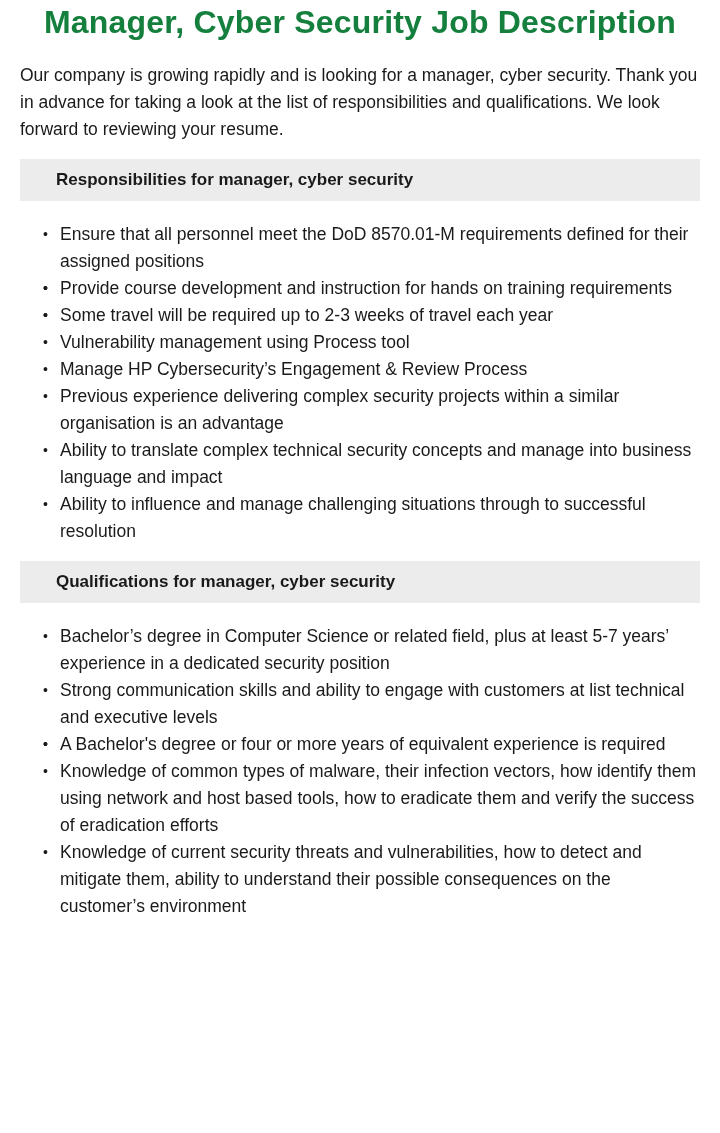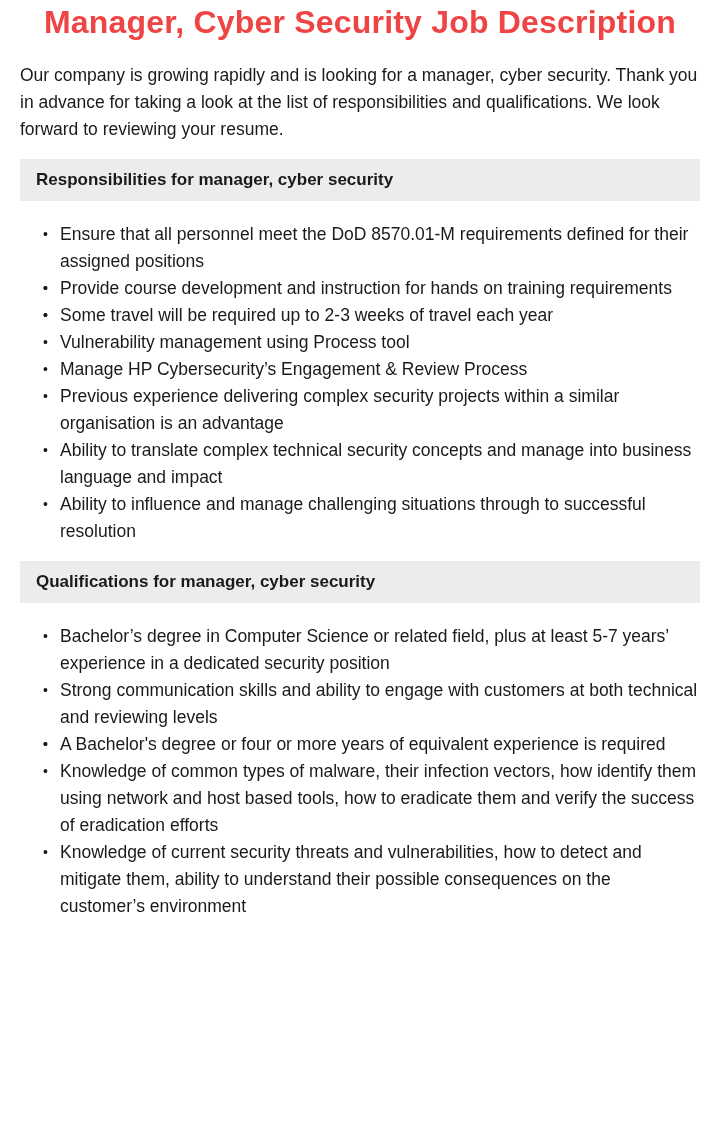--- a/index.html
+++ b/index.html
@@ -17,35 +17,35 @@
     .page {
       padding: 0 20px;
     }
     h1.title {
       margin: 0;
       padding-top: 2px;
       font-size: 32px;
       line-height: 40px;
       font-weight: bold;
       text-align: center;
-      color: #ef4444;
+      color: #15803d;
       letter-spacing: 0.2px;
     }
     p.intro {
       margin: 20px 0 0 0;
       font-size: 17.5px;
       line-height: 27px;
       color: #1a1a1a;
     }
     .section-header {
       margin-top: 16px;
       background: #ececec;
       height: 42px;
       line-height: 42px;
-      padding: 0 16px;
+      padding: 0 36px;
       font-size: 17px;
       font-weight: bold;
       color: #1a1a1a;
     }
     ul.list {
       margin: 20px 0 0 0;
       padding: 0 0 0 40px;
       list-style: none;
     }
     ul.list li {
@@ -79,19 +79,19 @@
     <li><span class="bullet">•</span><span>Vulnerability management using Process tool</span></li>
     <li><span class="bullet">•</span><span>Manage HP Cybersecurity’s Engagement &amp; Review Process</span></li>
     <li><span class="bullet">•</span><span>Previous experience delivering complex security projects within a similar organisation is an advantage</span></li>
     <li><span class="bullet">•</span><span>Ability to translate complex technical security concepts and manage into business language and impact</span></li>
     <li><span class="bullet">•</span><span>Ability to influence and manage challenging situations through to successful resolution</span></li>
   </ul>
 
   <div class="section-header">Qualifications for manager, cyber security</div>
   <ul class="list">
     <li><span class="bullet">•</span><span>Bachelor’s degree in Computer Science or related field, plus at least 5-7 years’ experience in a dedicated security position</span></li>
-    <li><span class="bullet">•</span><span>Strong communication skills and ability to engage with customers at both technical and reviewing levels</span></li>
+    <li><span class="bullet">•</span><span>Strong communication skills and ability to engage with customers at list technical and executive levels</span></li>
     <li><span class="bullet">•</span></li>
     <li><span class="bullet">•</span><span>A Bachelor's degree or four or more years of equivalent experience is required</span></li>
     <li><span class="bullet">•</span><span>Knowledge of common types of malware, their infection vectors, how identify them using network and host based tools, how to eradicate them and verify the success of eradication efforts</span></li>
     <li><span class="bullet">•</span><span>Knowledge of current security threats and vulnerabilities, how to detect and mitigate them, ability to understand their possible consequences on the customer’s environment</span></li>
   </ul>
 </div>
 
 </body></html>

